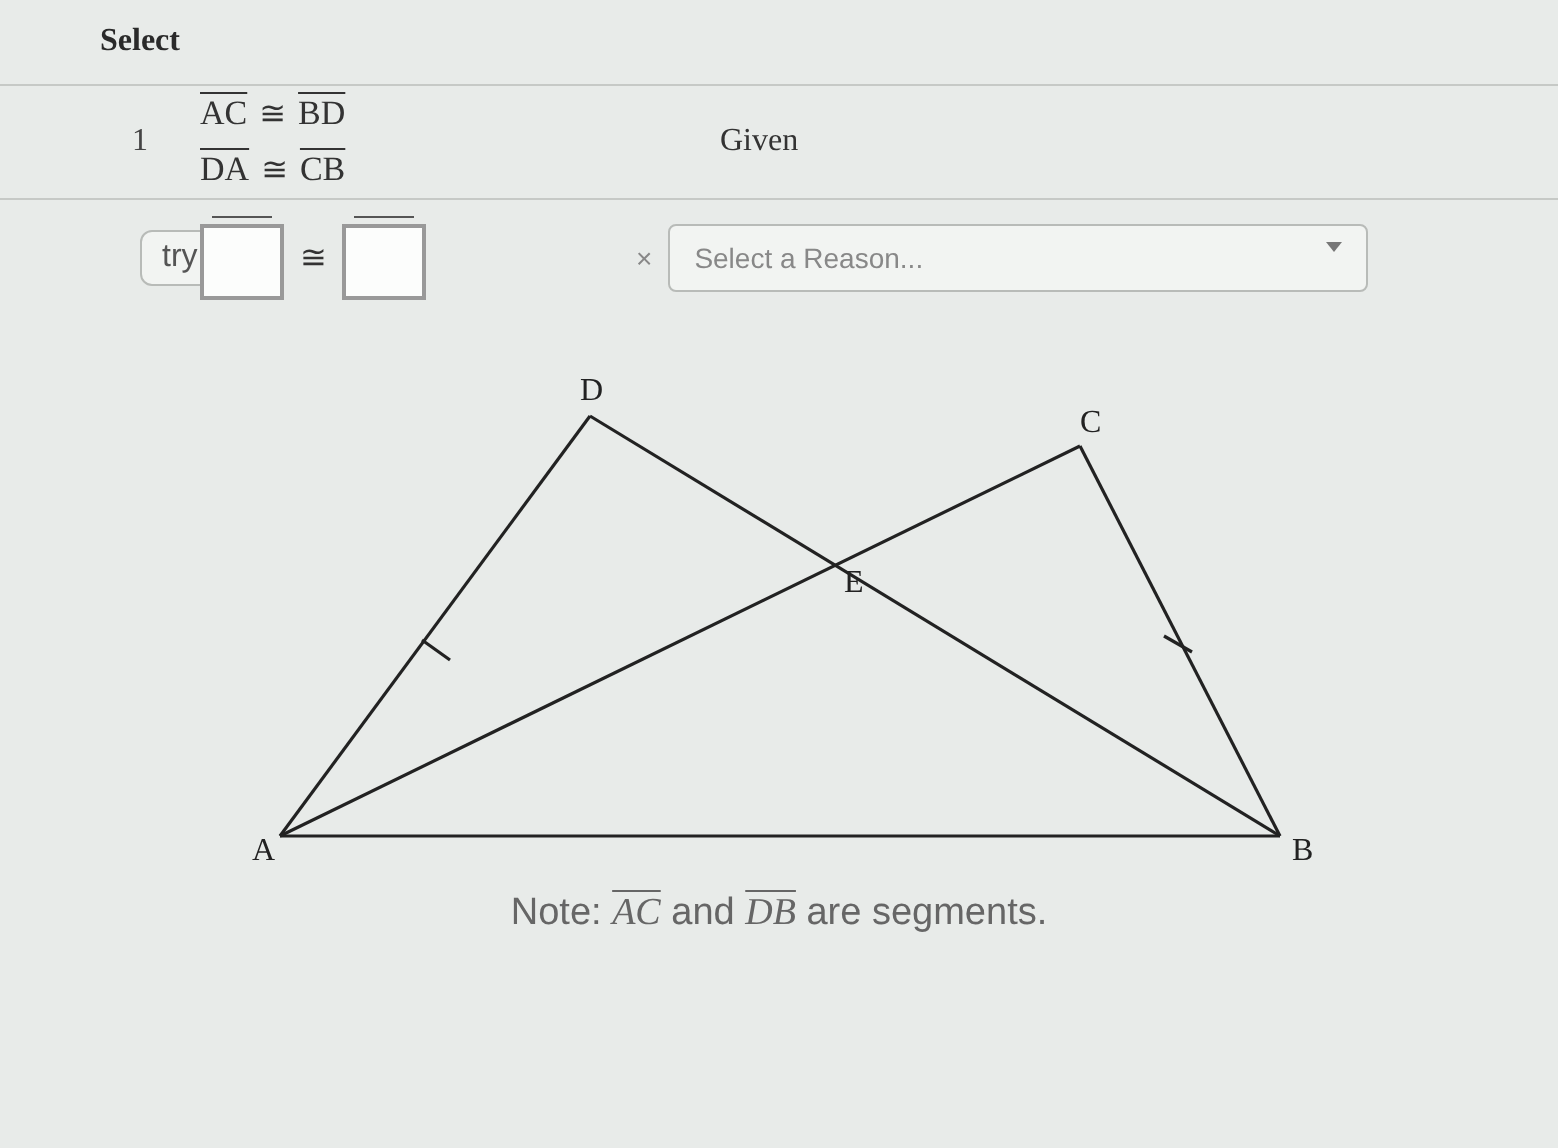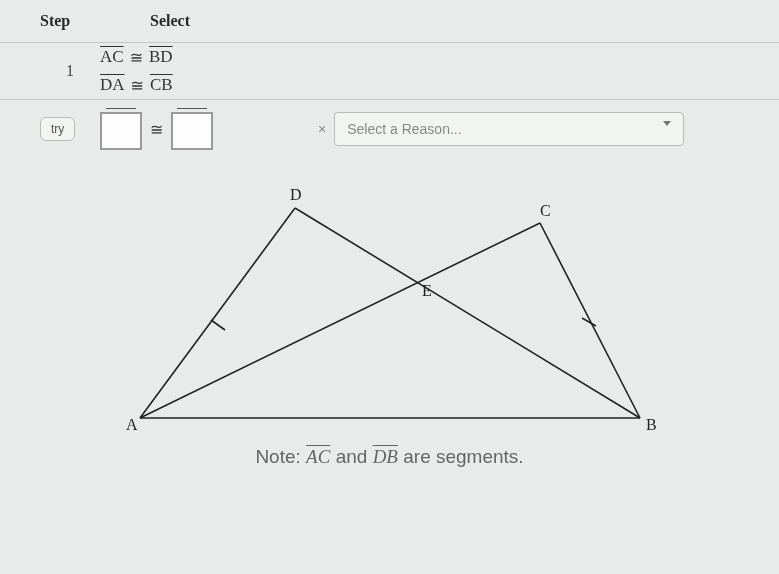--- a/index.html
+++ b/index.html
@@ -44,23 +44,24 @@
       font-size: 17px;
     }
     .overline { text-decoration: overline; }
     .cong { font-size: 16px; }
     .try-btn {
       border: 1px solid #b8bbb8;
       background: #f2f4f2;
       border-radius: 6px;
       padding: 4px 10px;
       font-family: Arial, sans-serif;
-      font-size: 12px;
+      font-size: 16px;
       color: #555;
       cursor: pointer;
+      margin-left: 30px;
     }
     .input-row { border-top: 1px solid #c6c9c6; padding: 8px 0; display:flex; align-items:center;}
     .blank-box {
       width: 42px;
       height: 38px;
       border: 2px solid #999;
       background: #fcfdfc;
       display: inline-block;
     }
     .blank-group { display: flex; align-items: center; gap: 8px; }
@@ -111,40 +112,40 @@
       fill: #222;
     }
     svg line, svg polyline { stroke: #222; stroke-width: 1.6; fill: none; }
   </style>
 </head>
 <body>
 
 <div class="page">
   <div class="proof-table">
     <div class="header-row">
-      <div class="col-step">Step</div>
       <div class="col-reason">Select</div>
     </div>
 
     <div class="body-row">
       <div class="col-step">
         <div class="step-num">1</div>
       </div>
       <div class="col-statement">
         <div class="statement-line">
           <span class="overline">AC</span>
           <span class="cong">≅</span>
           <span class="overline">BD</span>
         </div>
         <div class="statement-line">
           <span class="overline">DA</span>
           <span class="cong">≅</span>
           <span class="overline">CB</span>
         </div>
       </div>
+      <div class="col-reason">Given</div>
     </div>
 
     <div class="input-row">
       <div class="col-step">
         <button class="try-btn">try</button>
       </div>
       <div class="col-statement">
         <div class="blank-group">
           <div style="display:flex;flex-direction:column;align-items:center;gap:3px;">
             <div style="width:30px;border-top:1.5px solid #555;"></div>

